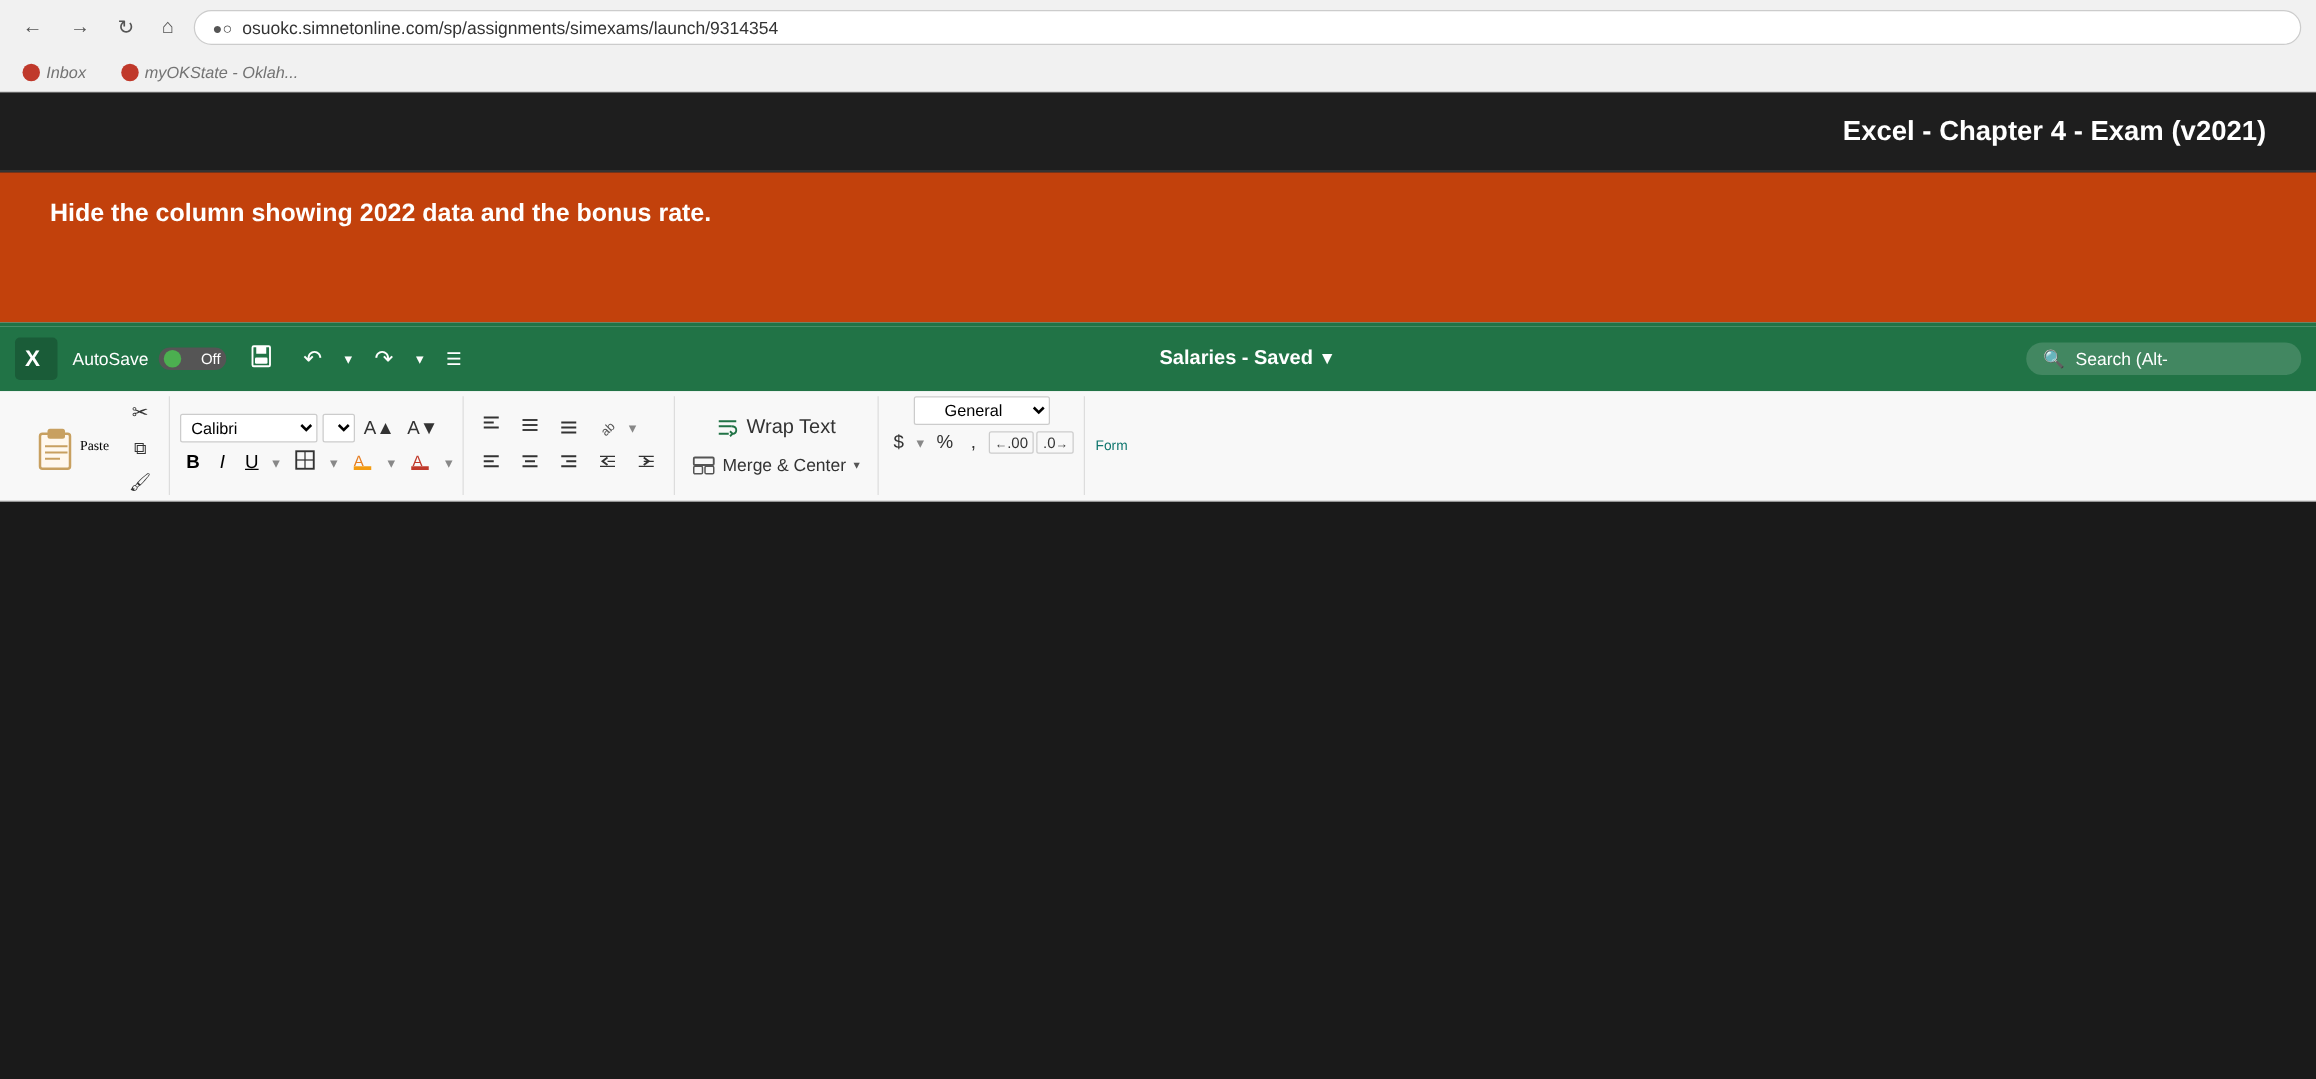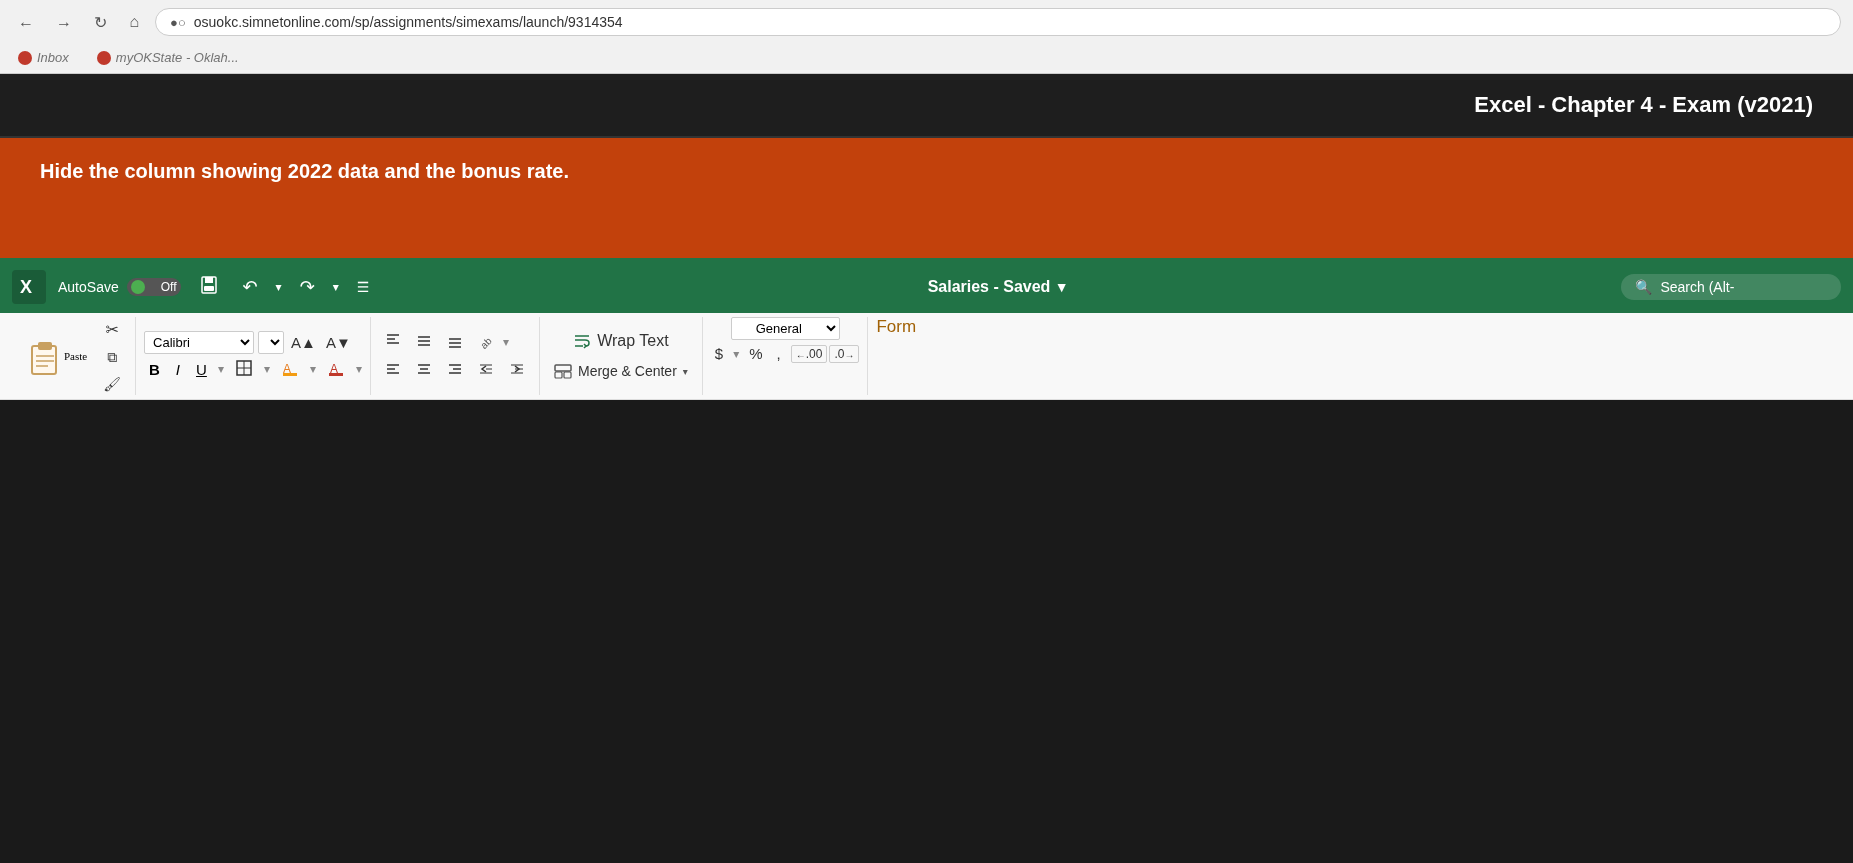--- a/index.html
+++ b/index.html
@@ -378,24 +378,24 @@
       background: none;
       border: 1px solid #ccc;
       border-radius: 2px;
       cursor: pointer;
       padding: 1px 4px;
       color: #333;
     }
 
     .format-partial {
       padding: 0 8px;
-      font-size: 17px;
-      color: #a16207;
-      display: flex;
-      align-items: flex-start;
+      font-size: 11px;
+      color: #0f766e;
+      display: flex;
+      align-items: center;
     }
   </style>
 </head>
 <body>
 
 <div class="browser-chrome">
   <div class="browser-nav">
     <button class="nav-btn">←</button>
     <button class="nav-btn">→</button>
     <button class="nav-btn">↻</button>

